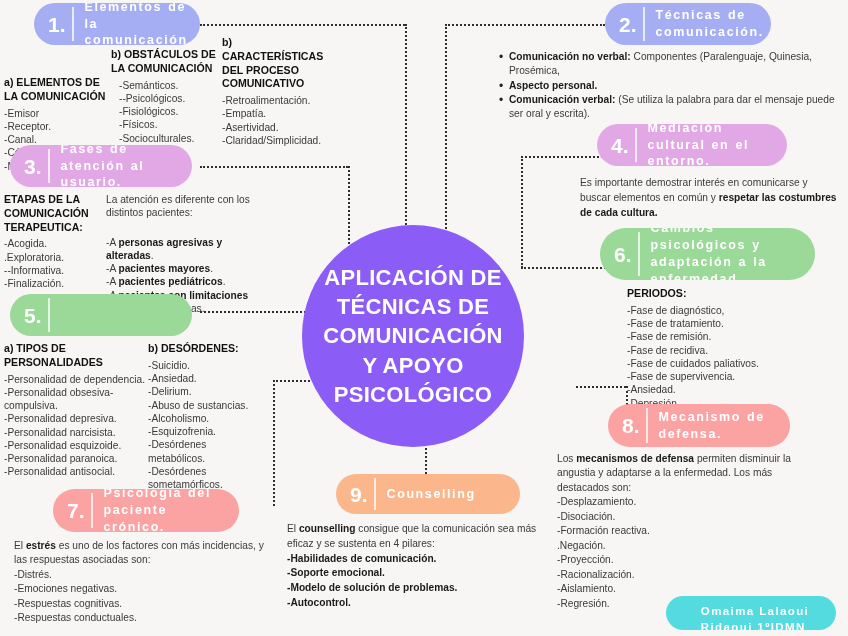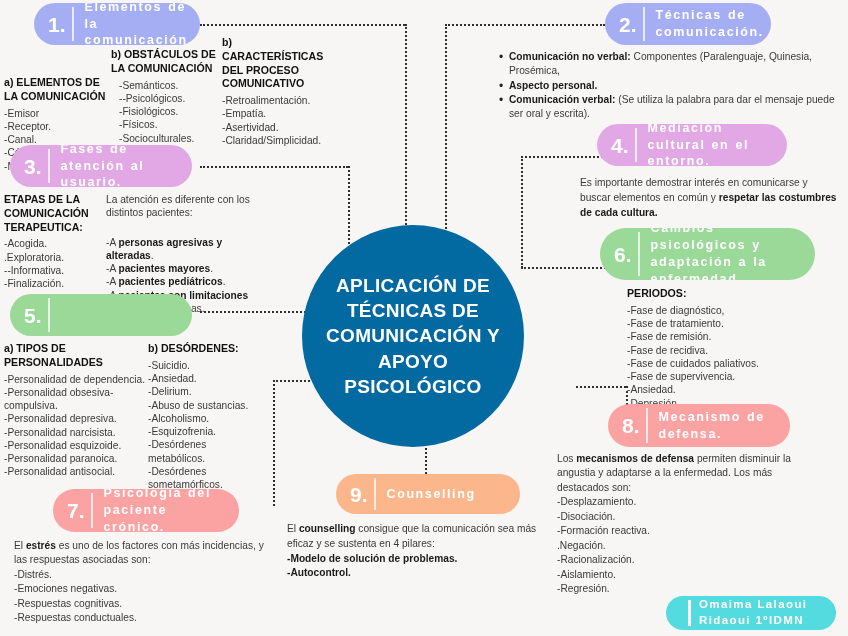--- a/index.html
+++ b/index.html
@@ -47,44 +47,45 @@
     padding:6px 10px 6px 11px;
     word-spacing:1px;
   }
 
   
   #center-circle{
     position:absolute;
     left:302px;top:225px;
     width:222px;height:222px;
     border-radius:50%;
-    background:#0369a1;
+    background:#8b5cf6;
     display:flex;align-items:center;justify-content:center;
     text-align:center;
     color:#fff;
-    font-size:19px;font-weight:bold;
+    font-size:22px;font-weight:bold;
     line-height:1.32;
     letter-spacing:.3px;
     padding:0 18px;
     box-sizing:border-box;
   }
 
   
   .txt{position:absolute;color:#3a3a3a;font-size:10.2px;line-height:1.30;}
   .txt b{color:#1a1a1a;text-align:right;}
   .hd{font-weight:bold;color:#111;font-size:10.6px;}
   .li{white-space:nowrap;}
   .bul{position:relative;padding-left:12px;margin-bottom:1px;}
   .bul:before{content:"\2022";position:absolute;left:2px;top:-1px;font-size:12px;color:#222;}
 
   
   #name-badge{
     position:absolute;left:666px;top:596px;width:170px;height:34px;
     background:#54dbe0;border-radius:20px;display:flex;align-items:center;
     overflow:hidden;
+    flex-direction:column;
   }
   #name-badge .bar{width:3px;align-self:stretch;background:#fff;margin:4px 0 4px 22px;}
   #name-badge .nm{
     color:#fff;font-weight:bold;font-size:11.5px;letter-spacing:1.4px;
     line-height:1.35;padding-left:8px;
   }
 </style>
 </head>
 <body>
 
@@ -289,35 +290,38 @@
   </div>
 
   <div class="txt" style="left:557px;top:452px;width:252px;line-height:1.42;">
     <div>
       <span>Los </span><b>mecanismos de defensa</b><span> permiten disminuir la angustia y adaptarse a la enfermedad. Los más destacados son:</span>
     </div>
     <div class="li">-Desplazamiento.</div>
     <div class="li">-Disociación.</div>
     <div class="li">-Formación reactiva.</div>
     <div class="li">.Negación.</div>
+    <div class="li">-Proyección.</div>
     <div class="li">-Racionalización.</div>
     <div class="li">-Aislamiento.</div>
     <div class="li">-Regresión.</div>
   </div>
 
   <div class="pill" style="left:336px;top:474px;width:184px;height:40px;background:#fcb68b;">
     <span class="num">9.</span>
     <span class="sep"></span>
     <span class="ttl">Counselling</span>
   </div>
 
   <div class="txt" style="left:287px;top:522px;width:262px;line-height:1.45;">
     <div>
       <span>El </span><b>counselling</b><span> consigue que la comunicación sea más eficaz y se sustenta en 4 pilares:</span>
     </div>
+    <div class="li"><b>-Habilidades de comunicación.</b></div>
+    <div class="li"><b>-Soporte emocional.</b></div>
     <div class="li"><b>-Modelo de solución de problemas.</b></div>
     <div class="li"><b>-Autocontrol.</b></div>
   </div>
 
   <div id="name-badge">
     <span class="bar"></span>
     <span class="nm">
       <span>Omaima Lalaoui</span><br>
       <span>Ridaoui 1ºIDMN</span>
     </span>

